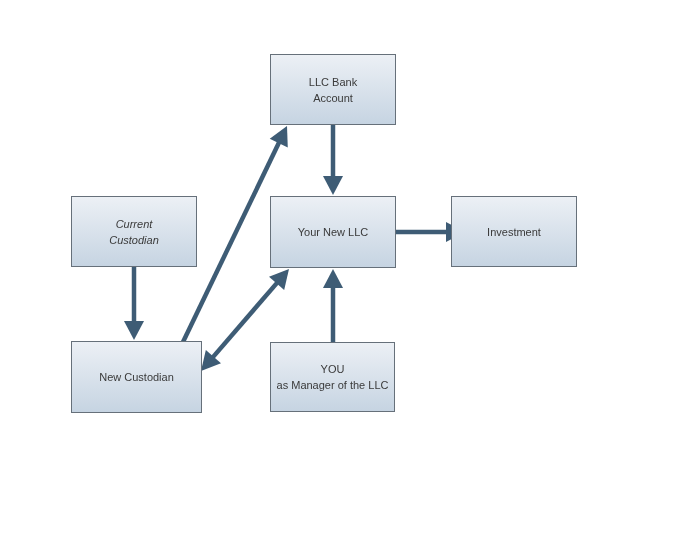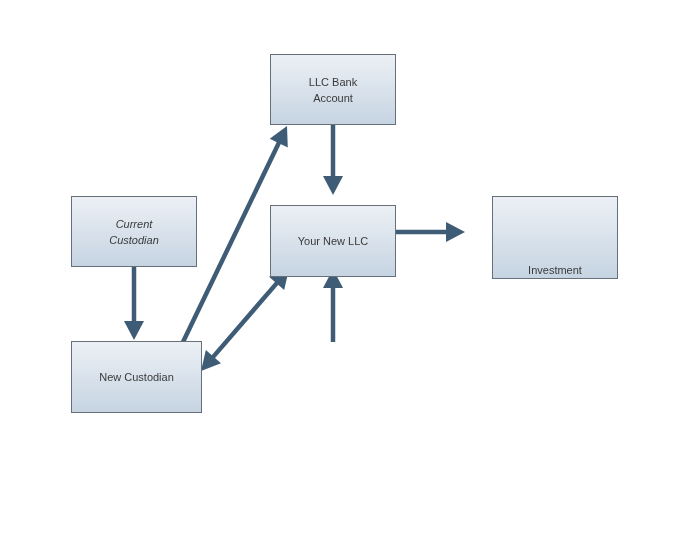--- a/index.html
+++ b/index.html
@@ -64,16 +64,18 @@
         <line x1="280.06376905044044" y1="279.3579040551713" x2="209.93623094955956" y2="360.6420959448287" stroke="#3E5C75" stroke-width="4.5"></line>
         <polygon points="201,371 205.83986458259636,350.0816895801279 220.98299916618015,363.14635471106294" fill="#3E5C75"></polygon>
         <polygon points="289,269 269.01700083381985,276.85364528893706 284.16013541740364,289.9183104198721" fill="#3E5C75"></polygon>
       </g>
     </svg>
 
 <div class="node" style="left: 270px; top: 54px; width: 126px; height: 71px; background: linear-gradient(rgb(236, 240, 245), rgb(198, 212, 226)); border: 1px solid rgb(102, 112, 122); color: rgb(58, 58, 58);"><span>LLC Bank
 Account</span></div>
     <div class="node" style="left: 71px; top: 196px; width: 126px; height: 71px; background: linear-gradient(rgb(236, 240, 245), rgb(198, 212, 226)); border: 1px solid rgb(102, 112, 122); color: rgb(58, 58, 58); font-style: italic;"><span>Current
 Custodian</span></div>
-    <div class="node" style="left: 270px; top: 205px; width: 126px; height: 72px; background: linear-gradient(rgb(236, 240, 245), rgb(198, 212, 226)); border: 1px solid rgb(102, 112, 122); color: rgb(58, 58, 58);"><span>Your New LLC</span></div>
-    <div class="node" style="left: 492px; top: 196px; width: 126px; height: 83px; background: linear-gradient(rgb(236, 240, 245), rgb(198, 212, 226)); border: 1px solid rgb(102, 112, 122); color: rgb(58, 58, 58); align-items: flex-end;"><span>Investment</span></div>
+    <div class="node" style="left: 270px; top: 196px; width: 126px; height: 72px; background: linear-gradient(rgb(236, 240, 245), rgb(198, 212, 226)); border: 1px solid rgb(102, 112, 122); color: rgb(58, 58, 58);"><span>Your New LLC</span></div>
+    <div class="node" style="left: 451px; top: 196px; width: 126px; height: 71px; background: linear-gradient(rgb(236, 240, 245), rgb(198, 212, 226)); border: 1px solid rgb(102, 112, 122); color: rgb(58, 58, 58);"><span>Investment</span></div>
     <div class="node" style="left: 71px; top: 341px; width: 131px; height: 72px; background: linear-gradient(rgb(236, 240, 245), rgb(198, 212, 226)); border: 1px solid rgb(102, 112, 122); color: rgb(58, 58, 58);"><span>New Custodian</span></div>
+    <div class="node" style="left: 270px; top: 342px; width: 125px; height: 70px; background: linear-gradient(rgb(236, 240, 245), rgb(198, 212, 226)); border: 1px solid rgb(102, 112, 122); color: rgb(58, 58, 58);"><span>YOU
+as Manager of the LLC</span></div>
   </div>
 
 </body></html>

